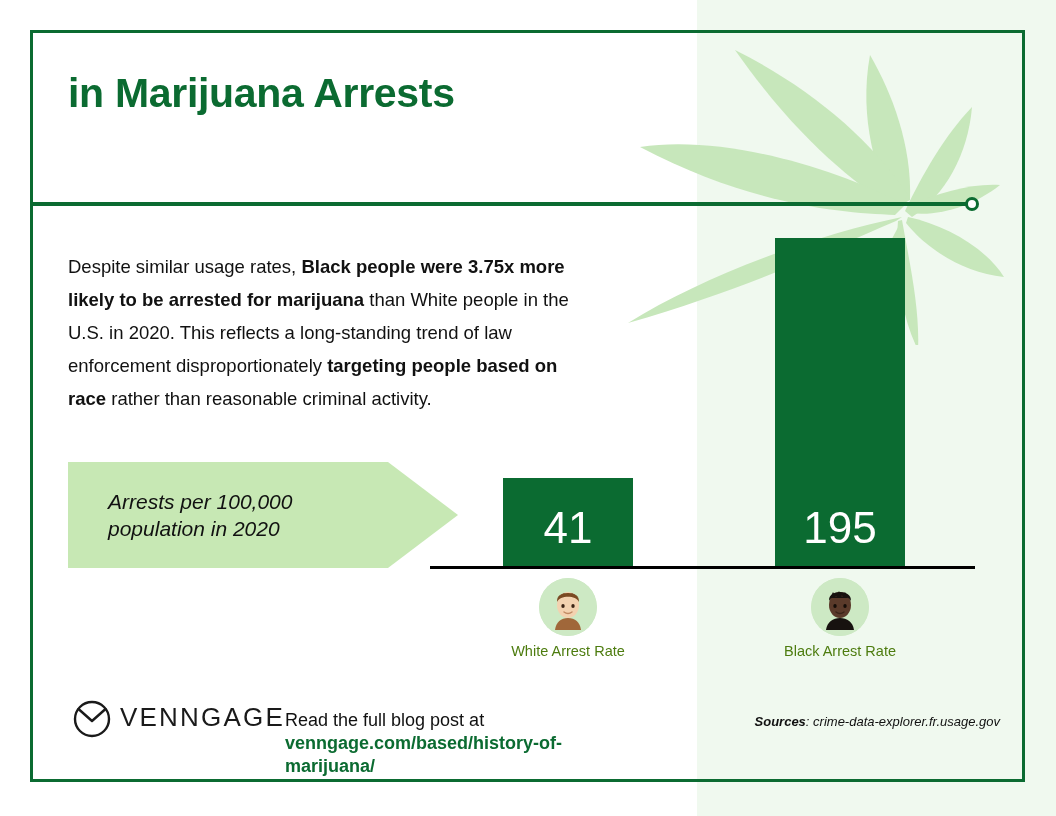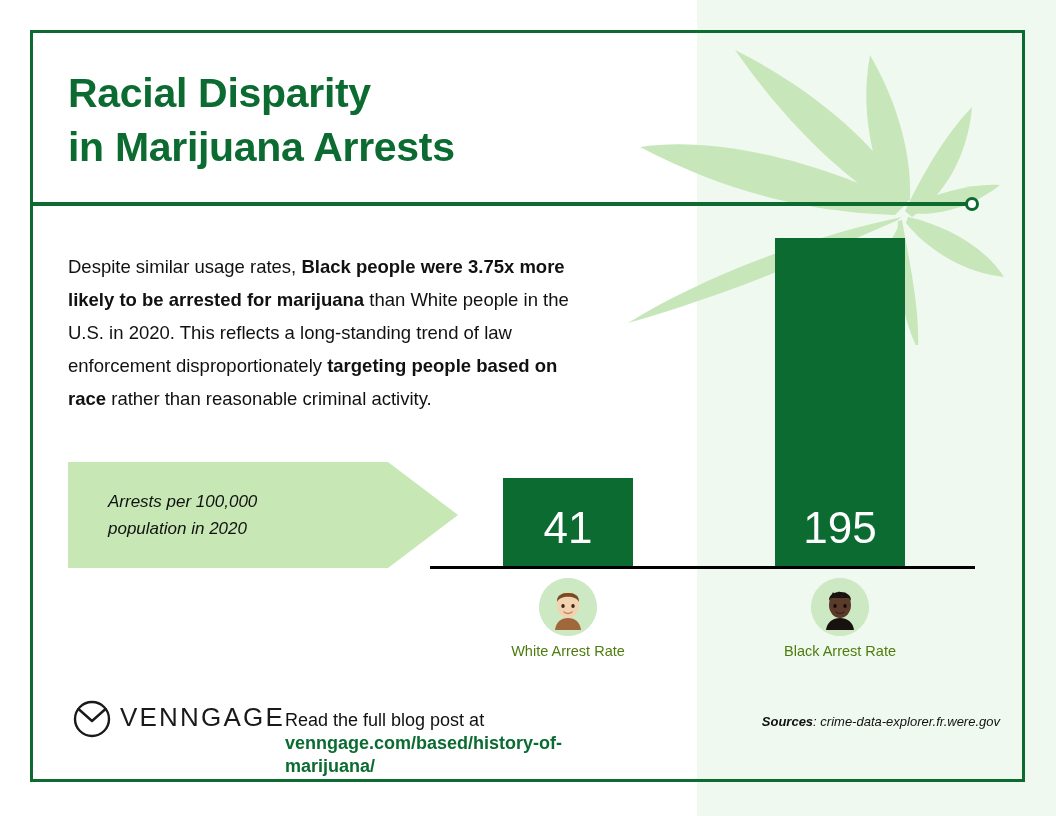--- a/index.html
+++ b/index.html
@@ -57,21 +57,21 @@
   }
   .body-text b{font-weight:bold;}
 
   
   .banner{
     position:absolute;left:68px;top:462px;width:390px;height:106px;
   }
   .banner svg{position:absolute;left:0;top:0;}
   .banner-text{
     position:absolute;left:40px;top:26px;width:290px;
-    font-size:17px;font-style:italic;line-height:27px;
+    font-size:21px;font-style:italic;line-height:27px;
     color:#111111;font-weight:500;
   }
   .banner-text span{display:block;}
 
   
   .chart{position:absolute;left:0;top:0;width:1056px;height:816px;}
   .baseline{
     position:absolute;left:430px;top:566px;width:545px;height:3px;
     background:#000000;
   }
@@ -134,21 +134,20 @@
         <path d="M302 195 C 310 240, 320 285, 318 325 C 300 288, 294 240, 298 196 Z"></path>
       </g>
     </svg>
   </div>
 
   <div class="frame"></div>
   <div class="divider"></div>
   <div class="divider-dot"></div>
 
   <div class="title">
-    <span class="title-line">Racial Disparity</span>
     <span class="title-line">in Marijuana Arrests</span>
   </div>
 
   <div class="body-text"><span>Despite similar usage rates, </span><b>Black people were 3.75x more likely to be arrested for marijuana</b><span> than White people in the U.S. in 2020. This reflects a long-standing trend of law enforcement disproportionately </span><b>targeting people based on race</b><span> rather than reasonable criminal activity.</span></div>
 
   <div class="banner">
     <svg width="390" height="106" viewBox="0 0 390 106" xmlns="http://www.w3.org/2000/svg">
       <path d="M0 0 H320 L390 53 L320 106 H0 Z" fill="#c7e8b4"></path>
     </svg>
     <div class="banner-text">
@@ -203,16 +202,16 @@
     </svg>
   </div>
   <div class="logo-word">VENNGAGE</div>
 
   <div class="blog">
     <span>Read the full blog post at</span>
     <span class="blog-url">venngage.com/based/history-of-marijuana/</span>
   </div>
 
   <div class="sources">
-    <b>Sources</b><span>: </span><span>crime-data-explorer.fr.were.gov</span>
+    <b>Sources</b><span>: </span><span>crime-data-explorer.fr.usage.gov</span>
   </div>
 
 </div>
 
 </body></html>

